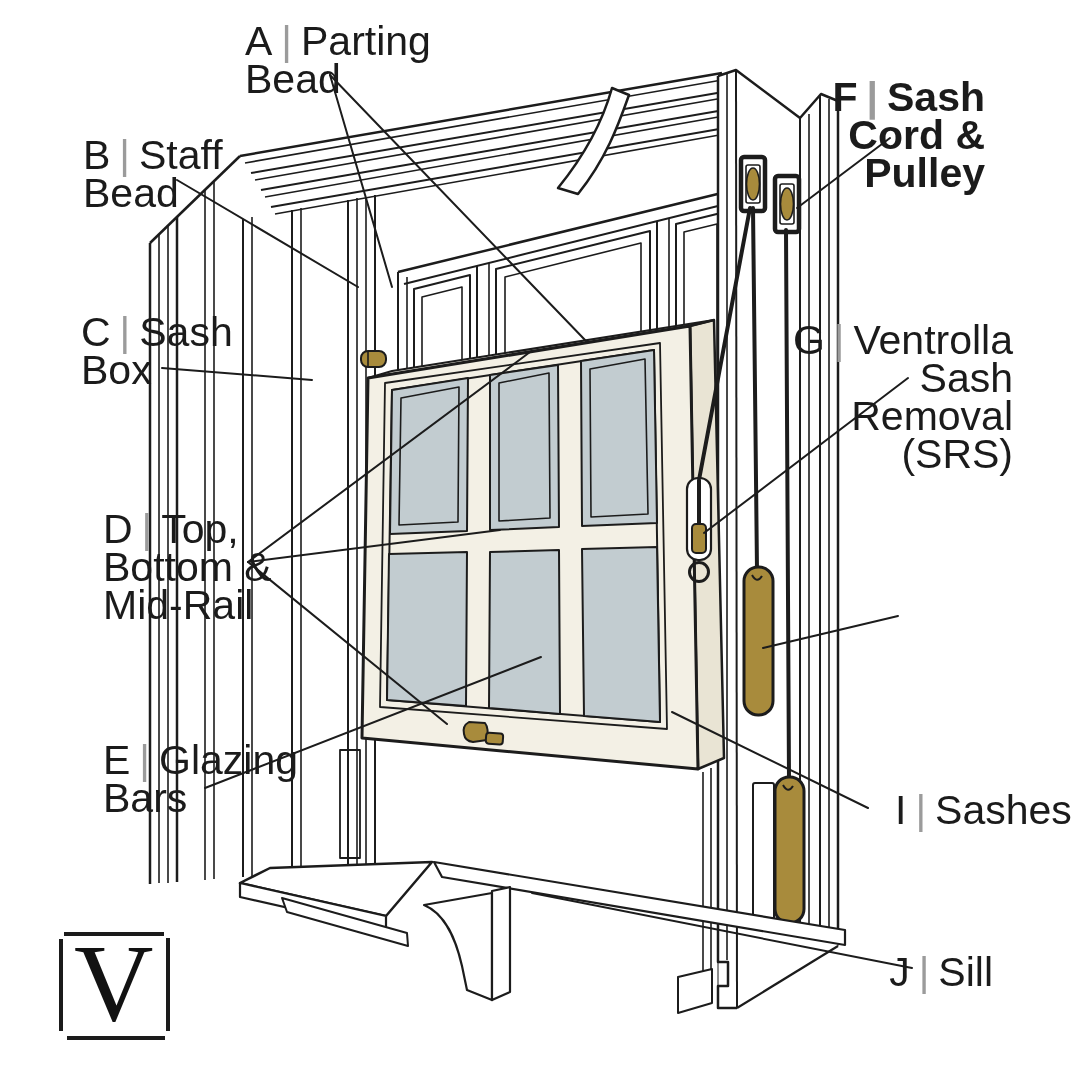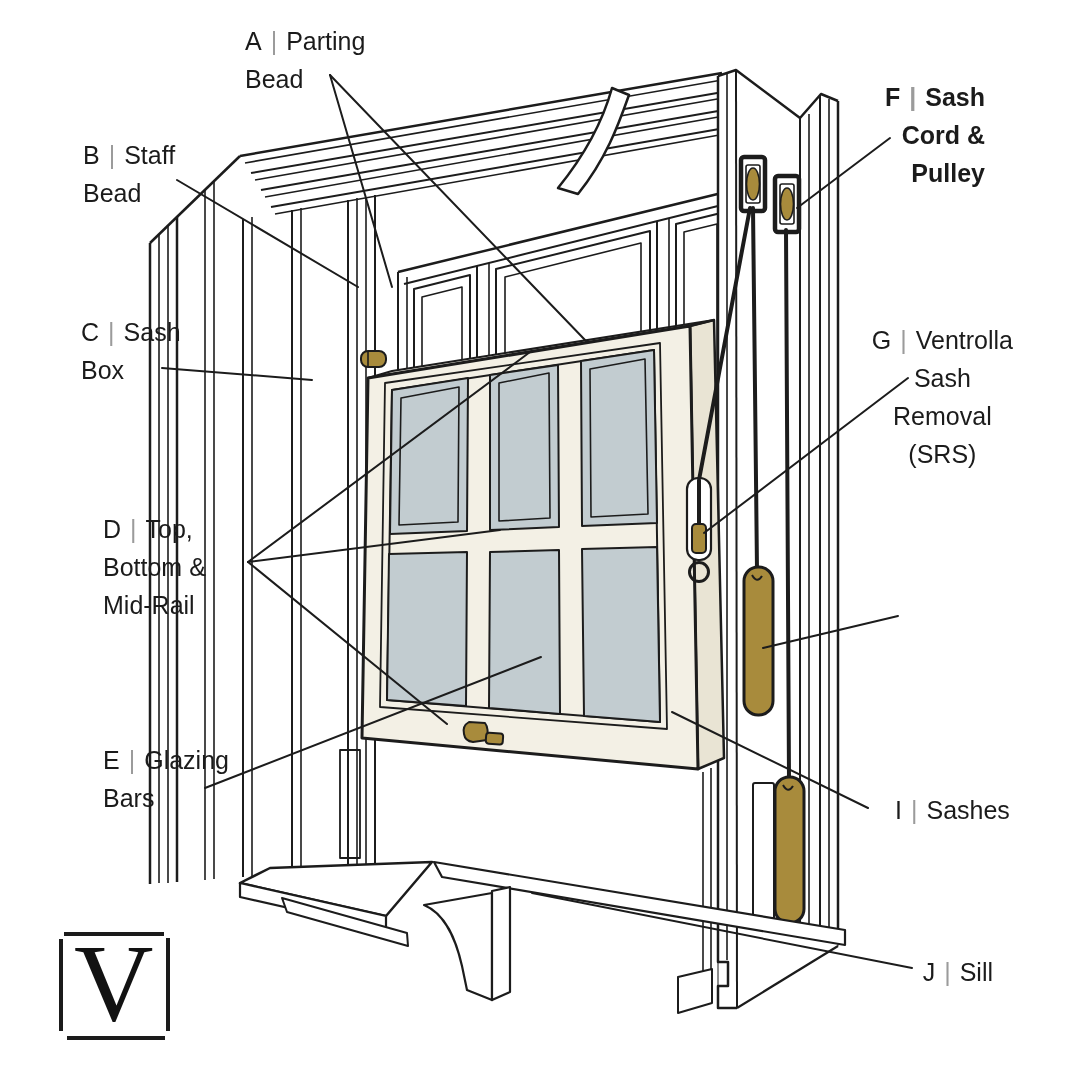--- a/index.html
+++ b/index.html
@@ -7,21 +7,21 @@
          font-family:"Liberation Sans",sans-serif;color:#1b1b1b;}
   .stage svg{position:absolute;left:0;top:0;}
   svg line,svg path,svg polygon,svg polyline,svg rect,svg circle,svg ellipse{
       stroke:#1c1c1c;stroke-linejoin:round;}
   .s3{stroke-width:3;} .s25{stroke-width:2.5;} .s22{stroke-width:2.2;} .s2{stroke-width:2;}
   .s18{stroke-width:1.8;} .s16{stroke-width:1.6;}
   .fw{fill:#ffffff;} .fn{fill:none;}
   .cord{stroke-width:4;fill:none;stroke-linecap:round;}
   .leader{stroke-width:2;fill:none;stroke-linecap:round;}
   .plate{stroke-width:4.5;fill:#ffffff;}
-  .diagram-label{position:absolute;font-size:25px;line-height:38px;white-space:nowrap;}
+  .diagram-label{position:absolute;font-size:41px;line-height:38px;white-space:nowrap;}
   .align-right{text-align:right;}
   .lpipe{color:#9b9b9b;padding:0 9px;}
   .logo{position:absolute;left:52px;top:922px;width:130px;height:130px;}
   .logo .bar{position:absolute;background:#1b1b1b;}
   .logo .vletter{position:absolute;left:22px;top:-2px;font-family:"Liberation Serif",serif;
       font-size:110px;line-height:126px;color:#121212;}
 </style>
 </head>
 <body>
 
@@ -194,21 +194,21 @@
     <div><span>E</span><span class="lpipe">|</span><span>Glazing</span></div>
     <div>Bars</div>
   </div>
 
   <div class="diagram-label align-right" style="right:95px;top:78px;font-weight:bold;">
     <div><span>F</span><span class="lpipe">|</span><span>Sash</span></div>
     <div>Cord &amp;</div>
     <div>Pulley</div>
   </div>
 
-  <div class="diagram-label align-right" style="right:67px;top:321px;text-align:center;">
+  <div class="diagram-label align-right" style="right:67px;top:321px;">
     <div><span>G</span><span class="lpipe">|</span><span>Ventrolla</span></div>
     <div>Sash</div>
     <div>Removal</div>
     <div>(SRS)</div>
   </div>
 
 
   <div class="diagram-label" style="left:895px;top:791px;">
     <div><span>I</span><span class="lpipe">|</span><span>Sashes</span></div>
   </div>

